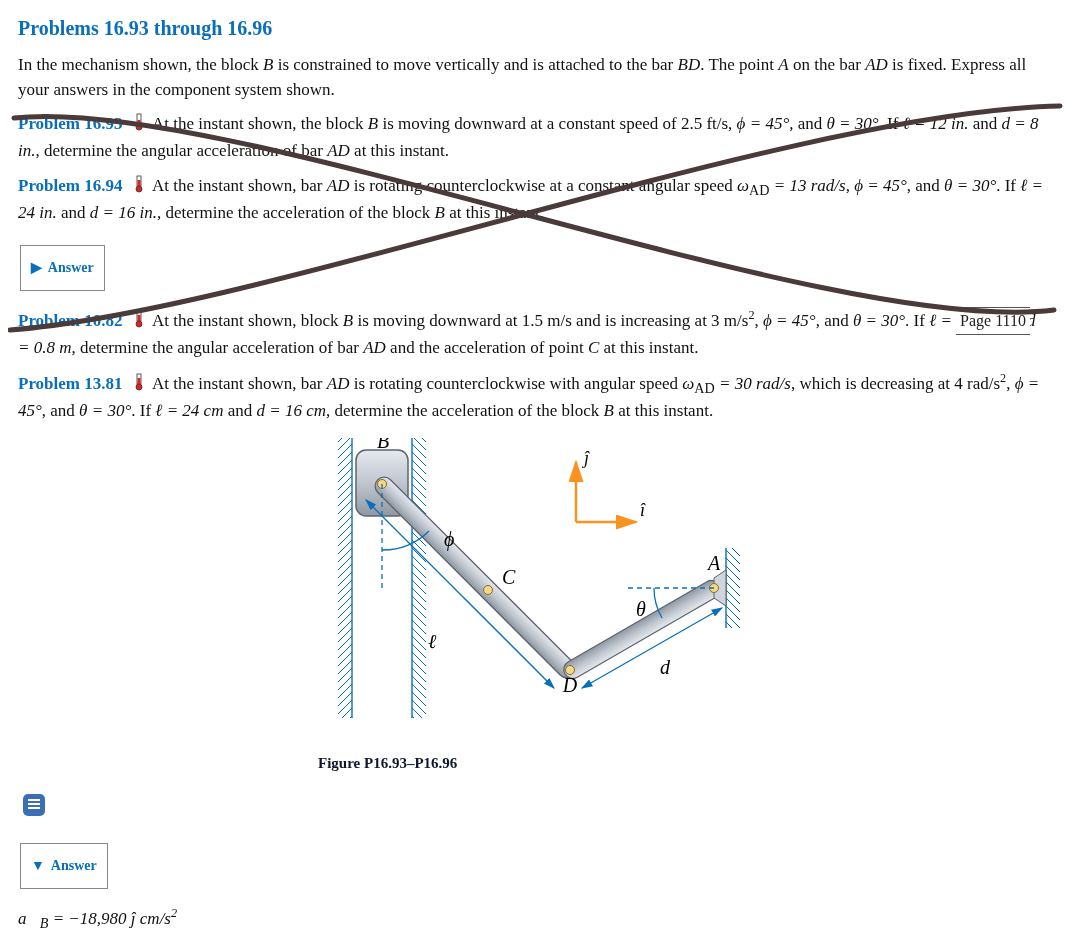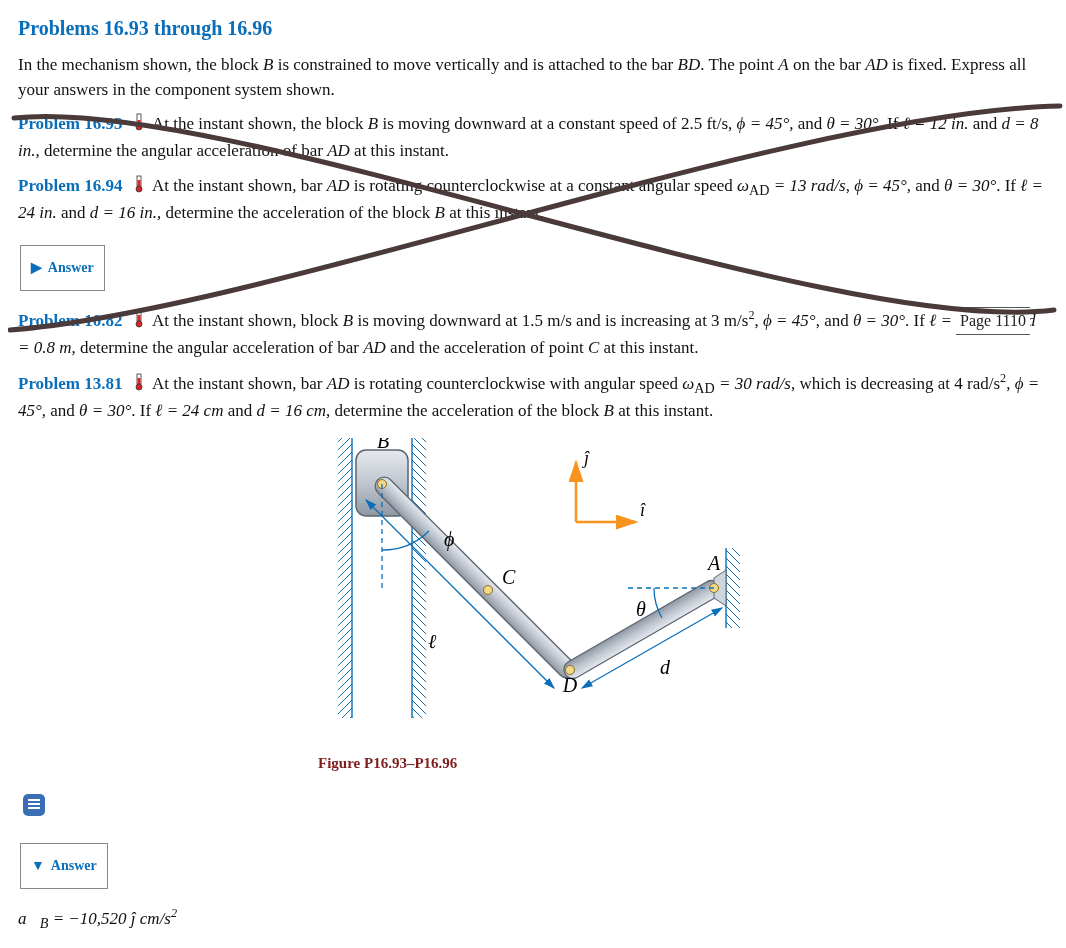--- a/index.html
+++ b/index.html
@@ -58,21 +58,21 @@
     padding: 1px 4px;
     background: #fff;
   }
   .rel { position: relative; }
   .figure-wrap {
     text-align: left;
     margin-left: 300px;
     margin-top: 14px;
   }
   .figure-cap {
-    color: #7f1d1d;
+    color: #0f172a;
     font-weight: 700;
     font-size: 15px;
     margin-top: 8px;
   }
   .icon-stack {
     display: inline-block;
     vertical-align: middle;
     margin: 16px 0 6px 2px;
   }
   .struck { position: relative; }
@@ -259,18 +259,18 @@
 </div>
 
 
 <div>
   <div class="answer-box">
     <span class="tri">▼</span><span>Answer</span>
   </div>
 </div>
 <div class="p">
   <span class="math">
-    <span>a⃗</span><sub class="math">B</sub><span> = −10,520 ĵ cm/s</span><sup>2</sup>
+    <span>a⃗</span><sub class="math">B</sub><span> = −18,980 ĵ cm/s</span><sup>2</sup>
   </span>
 </div>
 
 
 
 
 </body></html>

